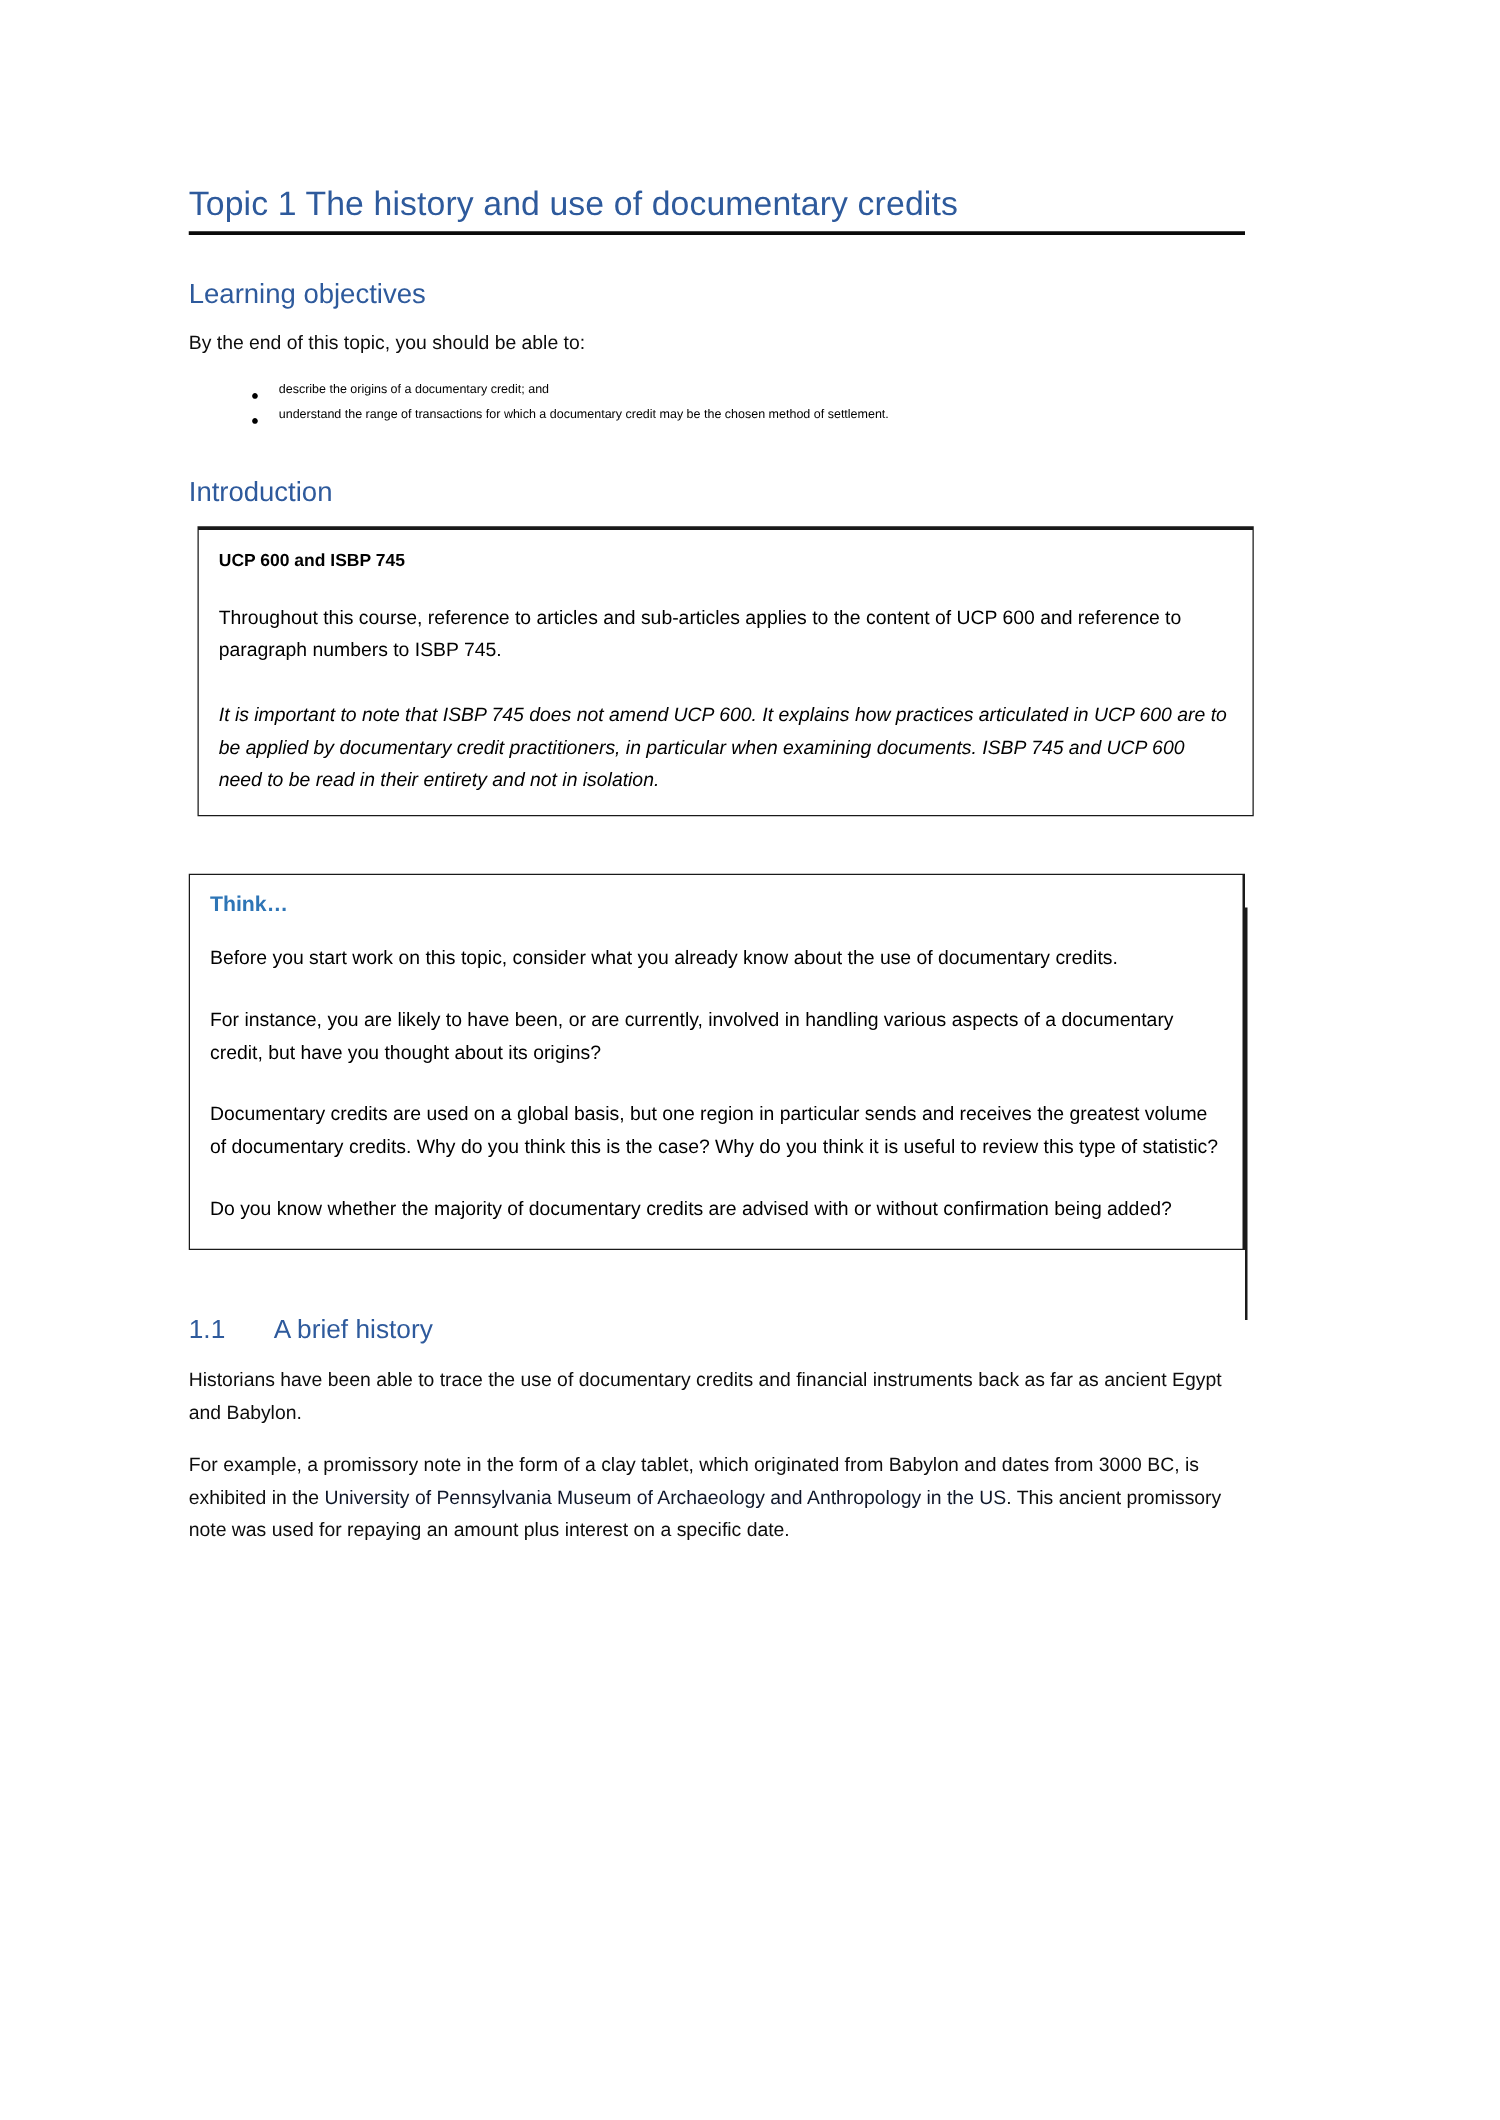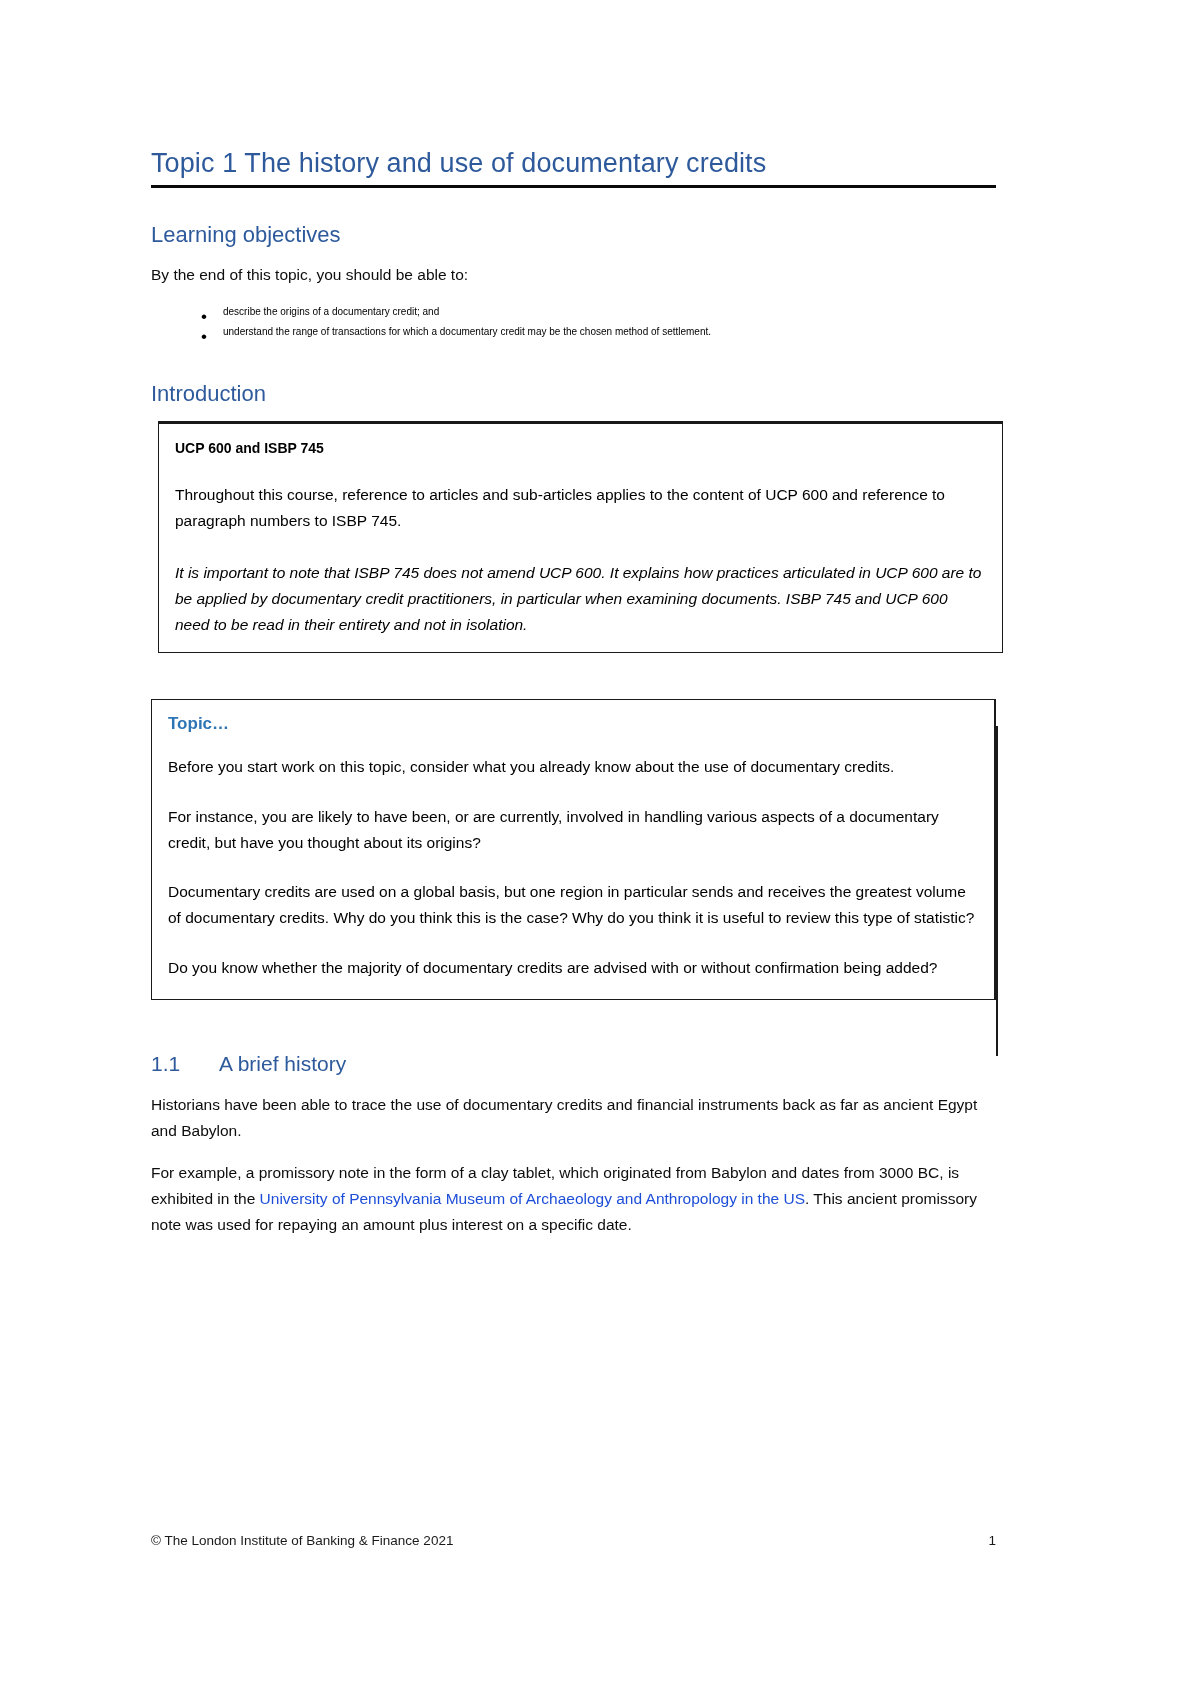--- a/index.html
+++ b/index.html
@@ -85,21 +85,21 @@
     padding-left: 22px;
   }
   ul.bullets li::before {
     content: "\2022";
     position: absolute;
     left: 0;
     top: -1px;
     font-size: 17px;
   }
   .link-grey {
-    color: #1d4ed8;
+    color: #0f172a;
   }
 
   
   .box {
     border: 1.6px solid #1a1a1a;
     box-sizing: border-box;
     width: 845px;
     padding: 16px 16px 14px 16px;
   }
   .box-ucp {
@@ -188,21 +188,21 @@
     <h2 class="h2 intro">Introduction</h2>
 
     <div class="box box-ucp">
       <div class="box-heading">UCP 600 and ISBP 745</div>
       <p>Throughout this course, reference to articles and sub-articles applies to the content of UCP 600 and reference to paragraph numbers to ISBP 745.</p>
       <p class="italic">It is important to note that ISBP 745 does not amend UCP 600. It explains how practices articulated in UCP 600 are to be applied by documentary credit practitioners, in particular when examining documents. ISBP 745 and UCP 600 need to be read in their entirety and not in isolation.</p>
     </div>
 
     <div class="box box-think">
       <div class="think-accent"></div>
-      <div class="box-heading">Topic…</div>
+      <div class="box-heading">Think…</div>
       <p>Before you start work on this topic, consider what you already know about the use of documentary credits.</p>
       <p>For instance, you are likely to have been, or are currently, involved in handling various aspects of a documentary credit, but have you thought about its origins?</p>
       <p>Documentary credits are used on a global basis, but one region in particular sends and receives the greatest volume of documentary credits. Why do you think this is the case? Why do you think it is useful to review this type of statistic?</p>
       <p>Do you know whether the majority of documentary credits are advised with or without confirmation being added?</p>
     </div>
 
     <div class="section-gap"></div>
 
     <div class="h3-row">
       <span class="h3-num">1.1</span>
@@ -210,17 +210,13 @@
     </div>
 
     <p class="body">Historians have been able to trace the use of documentary credits and financial instruments back as far as ancient Egypt and Babylon.</p>
 
     <p class="body">
       <span>For example, a promissory note in the form of a clay tablet, which originated from Babylon and dates from 3000 BC, is exhibited in the </span><span class="link-grey">University of Pennsylvania Museum of Archaeology and Anthropology in the US</span><span>. This ancient promissory note was used for repaying an amount plus interest on a specific date.</span>
     </p>
 
   </div>
 
-  <div class="footer">
-    <span>© The London Institute of Banking &amp; Finance 2021</span>
-    <span>1</span>
-  </div>
 </div>
 
 </body></html>

